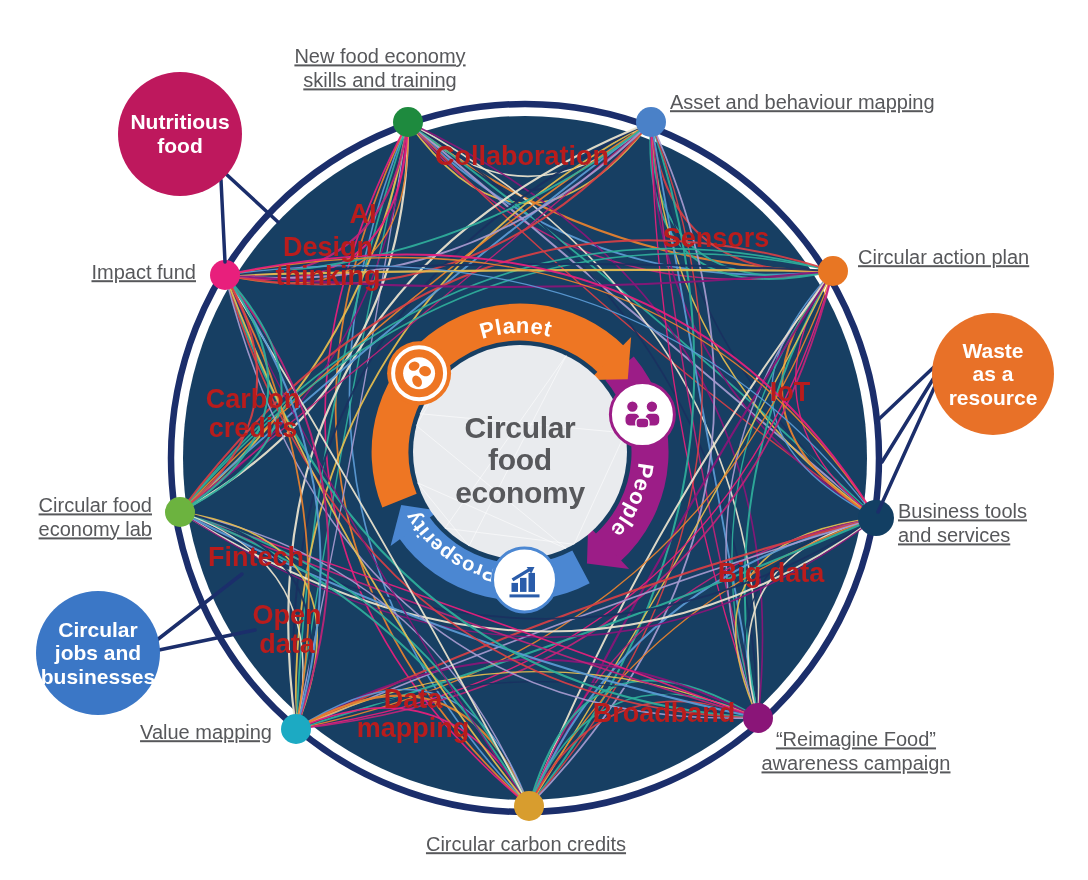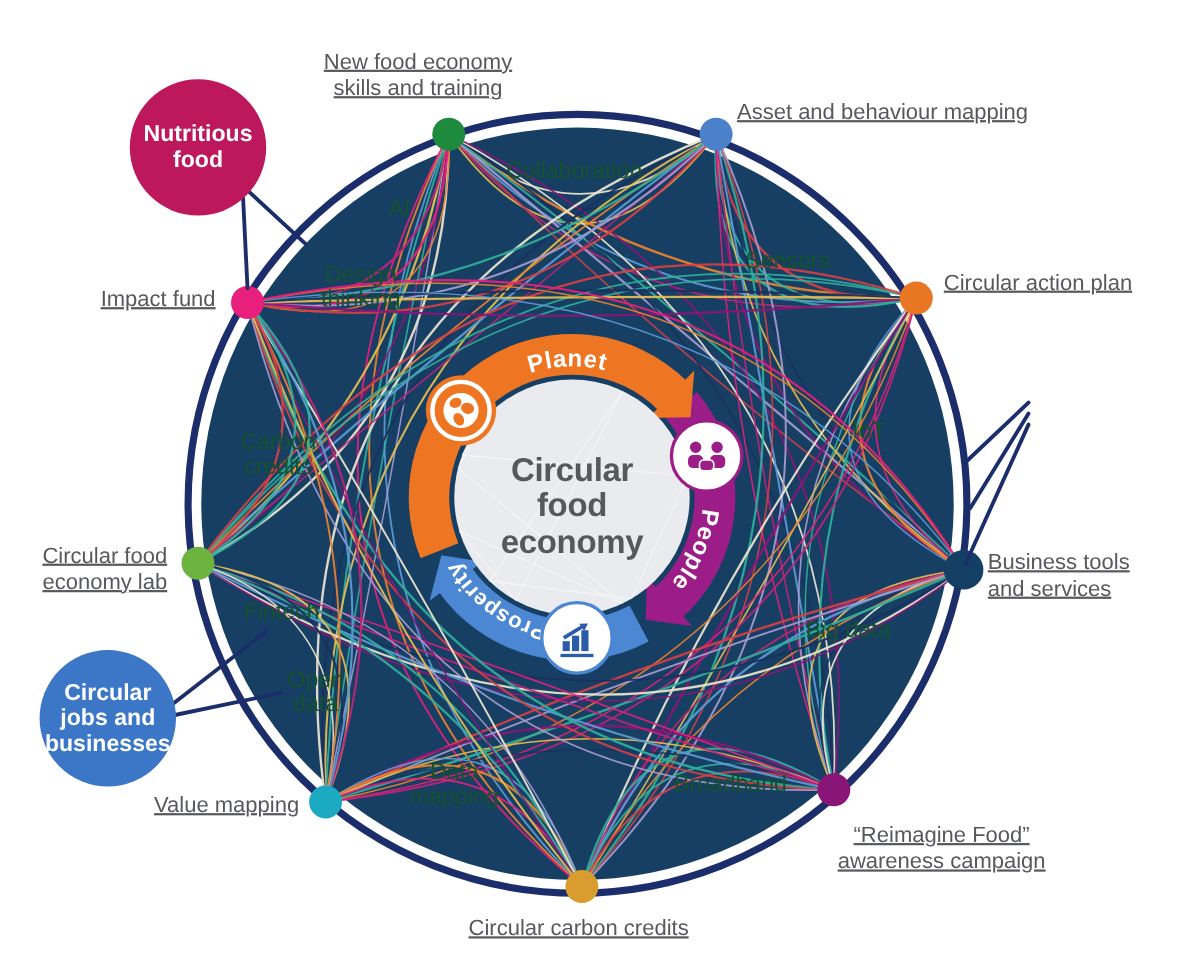--- a/index.html
+++ b/index.html
@@ -1,20 +1,20 @@
 <!DOCTYPE html>
 <html><head>
 <meta charset="utf-8">
 <style>
   html,body{margin:0;padding:0;background:#ffffff;}
   .stage{position:relative;width:1088px;height:880px;background:#ffffff;overflow:hidden;
          font-family:"Liberation Sans",sans-serif;}
   .stage svg{position:absolute;left:0;top:0;}
   #labels div{position:absolute;}
-  .inner-label{color:#14532d;font-weight:400;font-size:21px;line-height:1.07;white-space:pre-line;}
+  .inner-label{color:#b91c1c;font-weight:700;font-size:27px;line-height:1.07;white-space:pre-line;}
   .outer-label{color:#57585b;font-weight:400;font-size:20px;line-height:1.18;white-space:pre-line;text-decoration:underline;}
   .align-center{transform:translate(-50%,-50%);text-align:center;}
   .align-left{transform:translate(0,-50%);text-align:left;}
   .align-right{transform:translate(-100%,-50%);text-align:left;}
   .center-title{position:absolute;left:520px;top:461px;transform:translate(-50%,-50%);
     font-size:30px;font-weight:700;color:#57585b;line-height:1.08;letter-spacing:-0.3px;
     text-align:center;white-space:pre-line;}
   .satellite{position:absolute;transform:translate(-50%,-50%);border-radius:50%;
     display:flex;align-items:center;justify-content:center;text-align:center;
     color:#ffffff;font-weight:700;font-size:21px;line-height:1.12;white-space:pre-line;}
@@ -202,44 +202,47 @@
       <line x1="157" y1="640" x2="242" y2="574" stroke="#1b2e6b" stroke-width="3.5" stroke-linecap="round"></line>
       <line x1="159" y1="650" x2="255" y2="630" stroke="#1b2e6b" stroke-width="3.5" stroke-linecap="round"></line>
     </svg>
   <div id="labels">
       <div class="outer-label align-center" style="left: 380px; top: 69px;">New food economy
 skills and training</div>
       <div class="outer-label align-left" style="left: 670px; top: 103px;">Asset and behaviour mapping</div>
       <div class="outer-label align-left" style="left: 858px; top: 258px;">Circular action plan</div>
       <div class="outer-label align-left" style="left: 898px; top: 524px;">Business tools
 and services</div>
-      <div class="outer-label align-center" style="left: 856px; top: 752px; margin-top: 20px;">“Reimagine Food”
+      <div class="outer-label align-center" style="left: 856px; top: 752px;">“Reimagine Food”
 awareness campaign</div>
       <div class="outer-label align-center" style="left: 526px; top: 845px;">Circular carbon credits</div>
       <div class="outer-label align-right" style="left: 272px; top: 733px;">Value mapping</div>
       <div class="outer-label align-right" style="left: 152px; top: 518px;">Circular food
 economy lab</div>
       <div class="outer-label align-right" style="left: 196px; top: 273px;">Impact fund</div>
       <div class="inner-label align-center" style="left: 522px; top: 156px;">Collaboration</div>
-      <div class="inner-label align-center" style="left: 363px; top: 191px;">AI</div>
+      <div class="inner-label align-center" style="left: 363px; top: 214px;">AI</div>
       <div class="inner-label align-center" style="left: 328px; top: 262px;">Design
 thinking</div>
       <div class="inner-label align-center" style="left: 716px; top: 238px;">Sensors</div>
       <div class="inner-label align-center" style="left: 790px; top: 392px;">IoT</div>
       <div class="inner-label align-center" style="left: 253px; top: 414px;">Carbon
 credits</div>
       <div class="inner-label align-center" style="left: 771px; top: 573px;">Big data</div>
       <div class="inner-label align-center" style="left: 256px; top: 557px;">Fintech</div>
       <div class="inner-label align-center" style="left: 287px; top: 630px;">Open
 data</div>
       <div class="inner-label align-center" style="left: 640px; top: 713px; padding-left: 48px;">Broadband</div>
       <div class="inner-label align-center" style="left: 413px; top: 714px;">Data
 mapping</div>
     </div>
   <div class="center-title">Circular
 food
 economy</div>
   <div class="satellite" style="left: 180px; top: 134px; width: 124px; height: 124px; background: #be185d;">Nutritious
 food</div>
+  <div class="satellite" style="left: 993px; top: 374px; width: 122px; height: 122px; background: rgb(232, 113, 40);">Waste
+as a
+resource</div>
   <div class="satellite" style="left: 98px; top: 653px; width: 124px; height: 124px; background: rgb(59, 119, 198);">Circular
 jobs and
 businesses</div>
 </div>
 
 </body></html>

